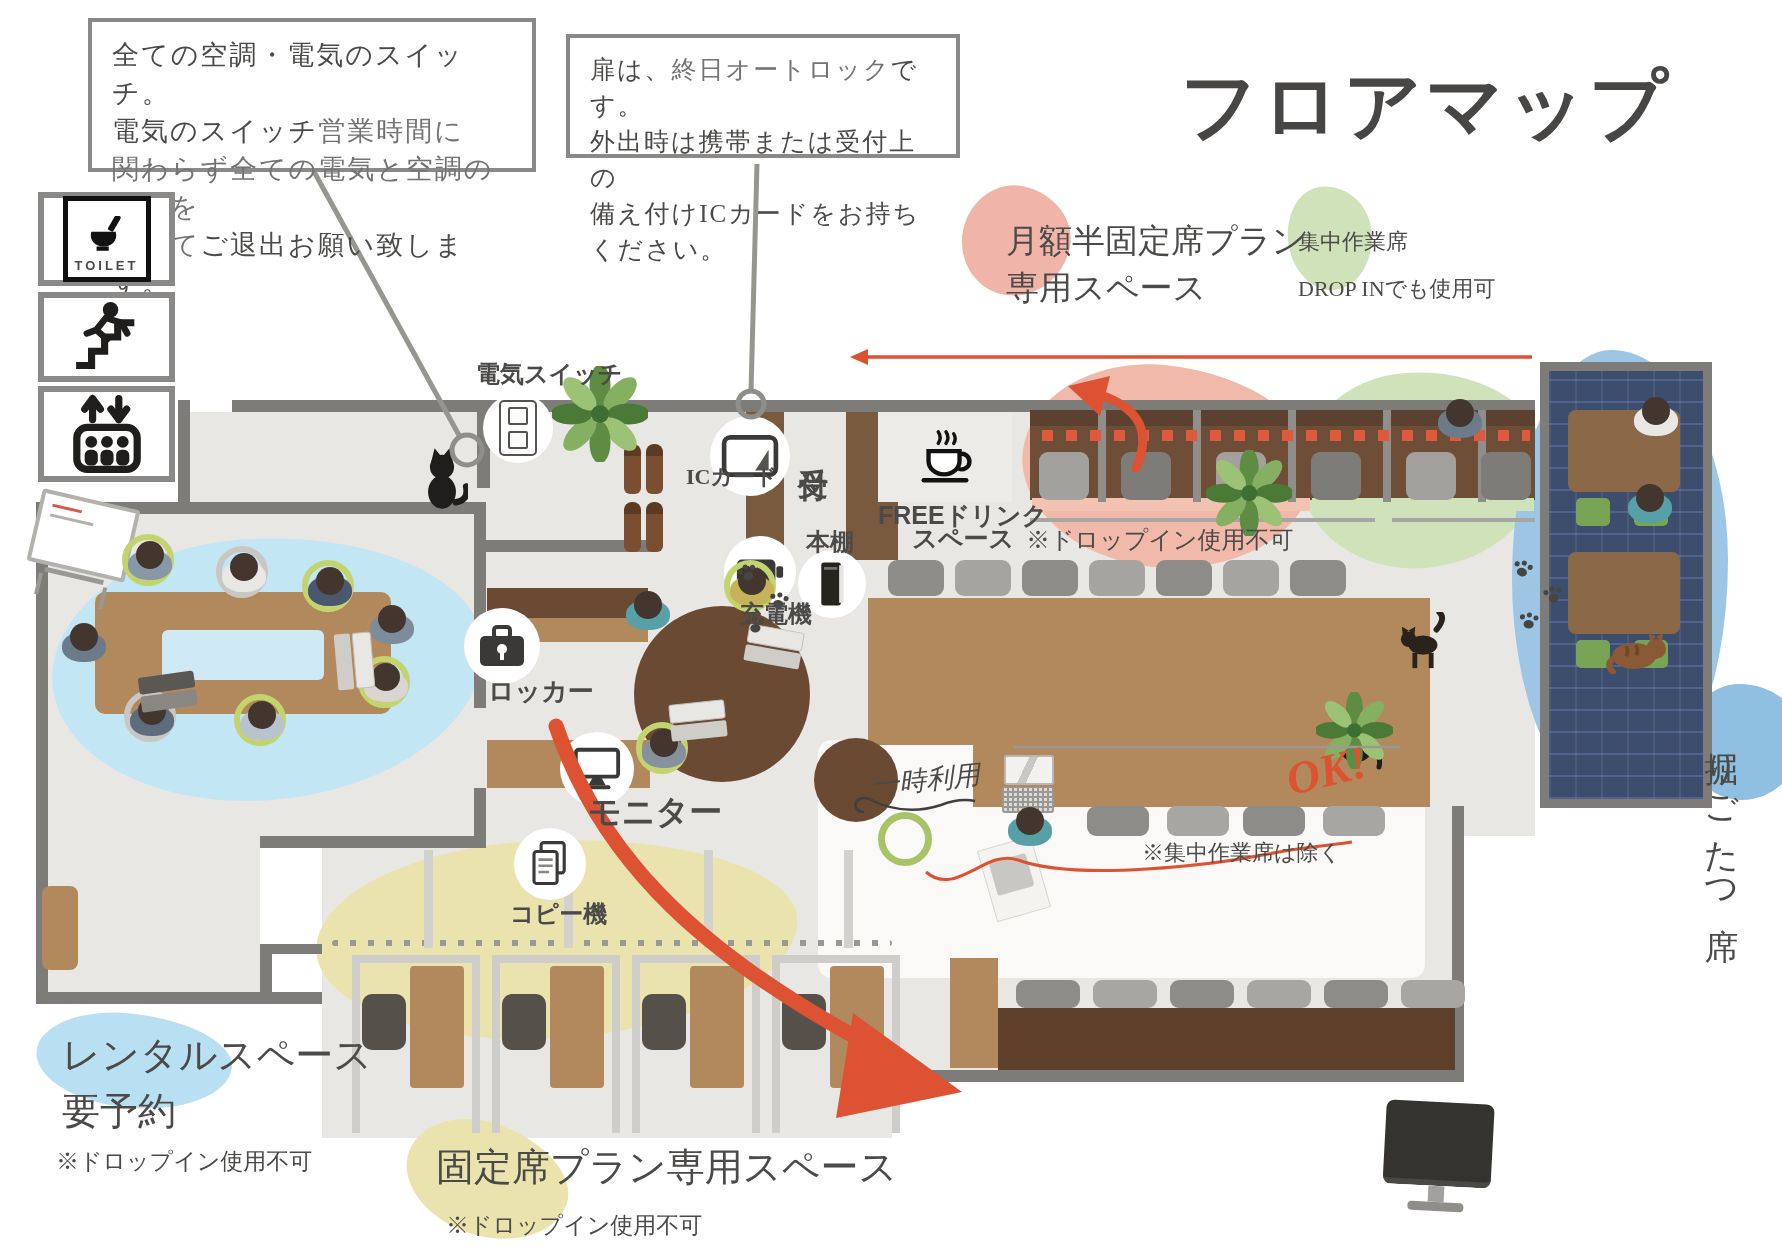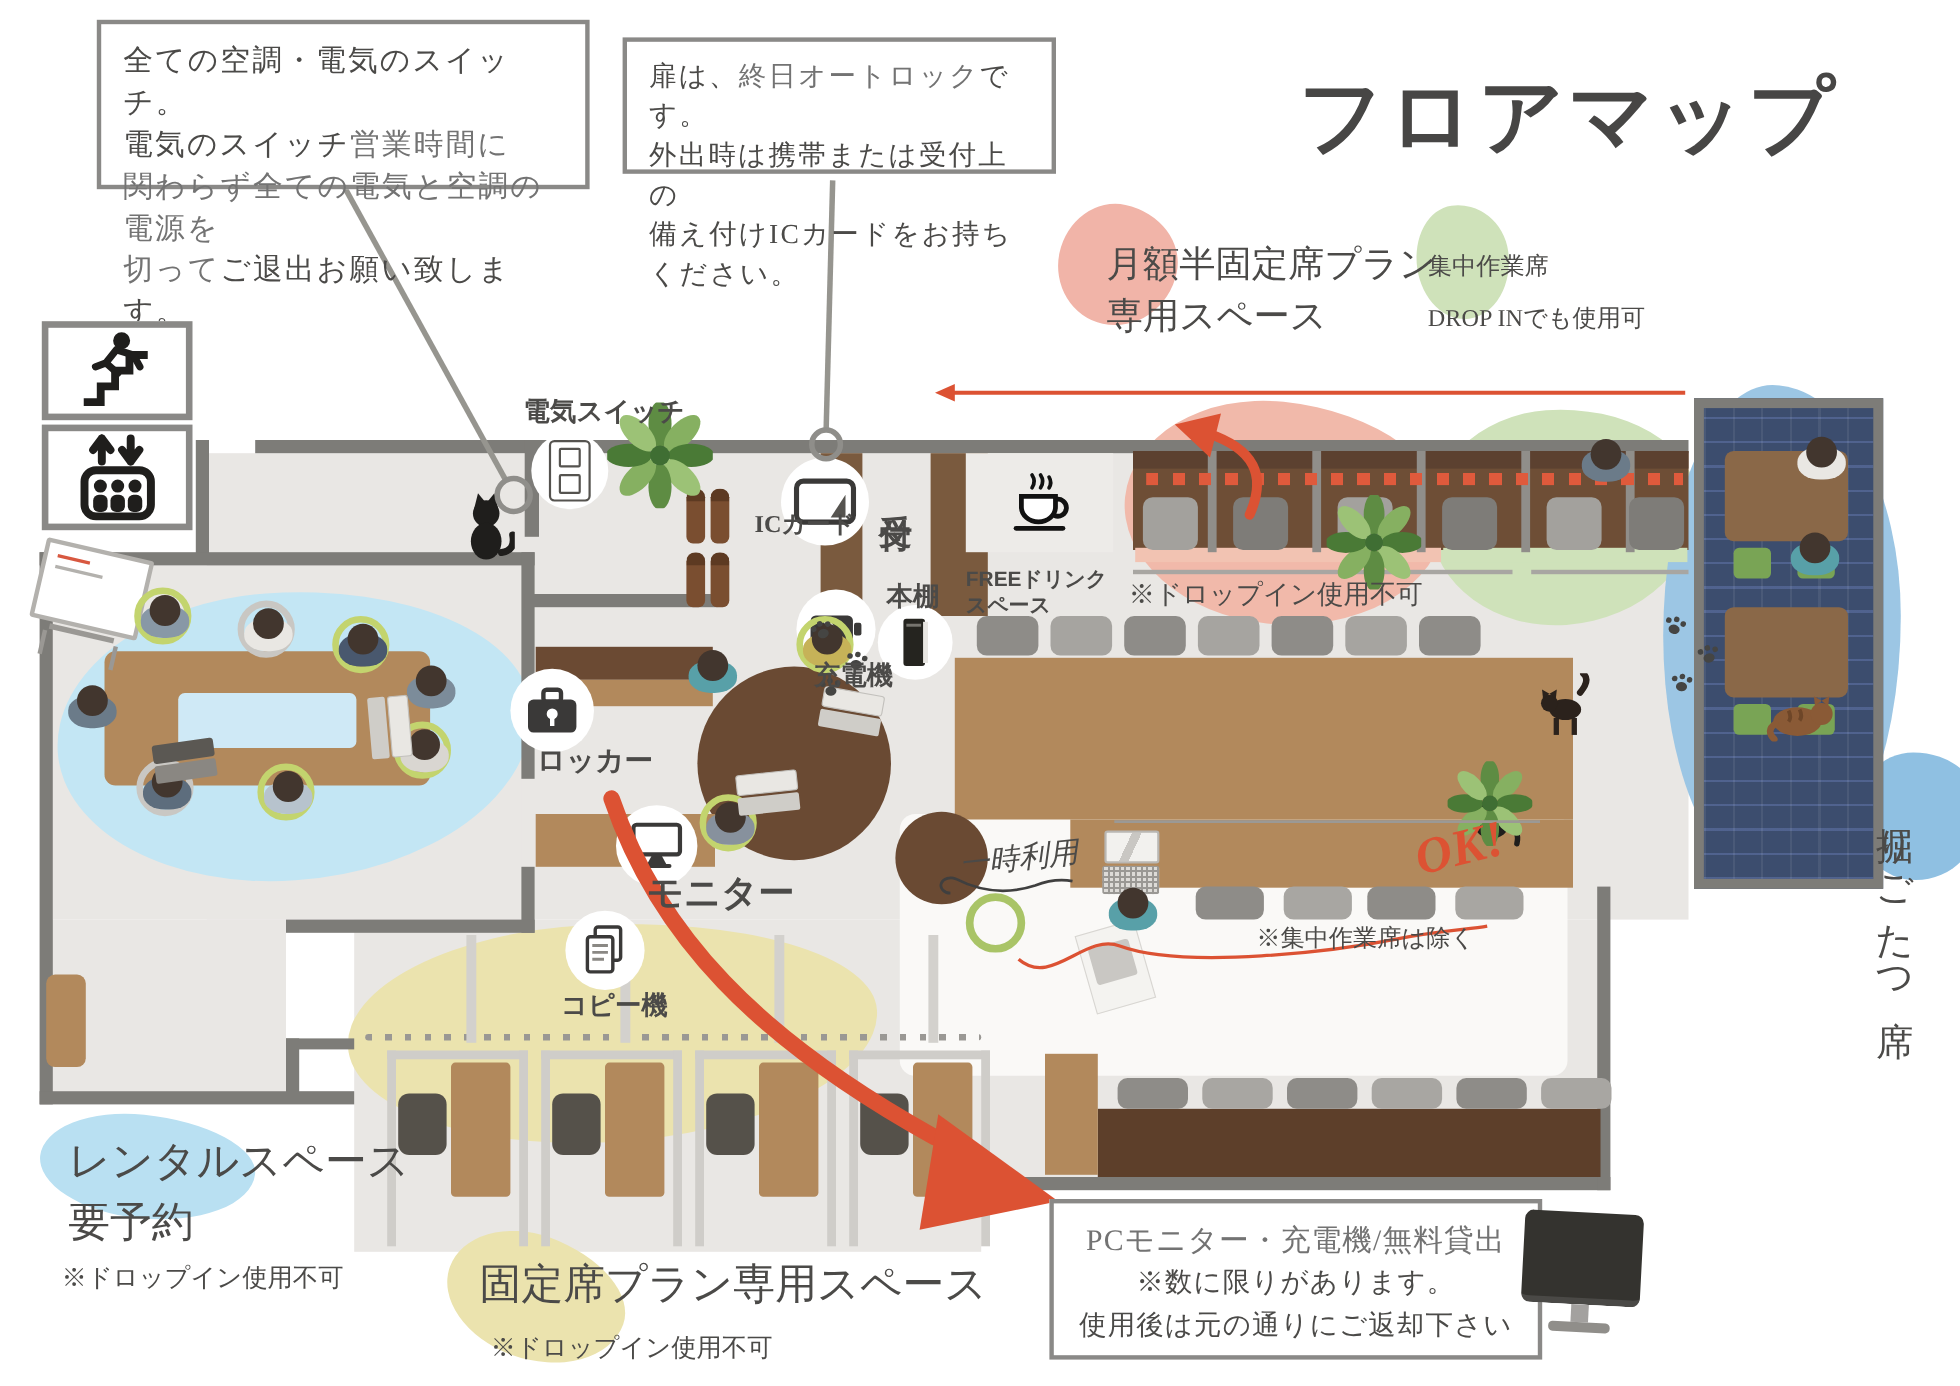--- a/index.html
+++ b/index.html
@@ -120,20 +120,32 @@
   </div>
 
   <div class="callout" style="left:566px;top:34px;width:346px;height:88px;font-size:25px;line-height:36px">
     <div><span>扉は、</span><span class="red">終日オートロック</span><span>です。</span></div>
     <div><span>外出時は携帯または受付上の</span></div>
     <div><span>備え付けICカードをお持ちください。</span></div>
   </div>
 
   <div class="lbl bold" style="left:1180px;top:55px;font-size:77px;letter-spacing:3px;color:#474645">フロアマップ</div>
 
+  <div class="fac" style="top:192px;height:94px">
+    <div style="border:5px solid #111;width:78px;height:76px;display:flex;flex-direction:column;align-items:center;justify-content:flex-end">
+      <span>
+        <svg viewBox="0 0 52 46" width="52" height="40">
+          <path d="M8 18 h28 c3 10 -5 17 -14 17 c-9 0 -17 -7 -14 -17 z" fill="#111"></path>
+          <rect x="31" y="-2" width="7" height="20" rx="2" transform="rotate(30 34 8)" fill="#111"></rect>
+          <rect x="14" y="35" width="14" height="5" fill="#111"></rect>
+        </svg>
+      </span>
+      <span style="font-family:'Liberation Sans',sans-serif;font-weight:700;font-size:13px;letter-spacing:3px;margin:2px 0 4px 0">TOILET</span>
+    </div>
+  </div>
   <div class="fac" style="top:292px;height:90px">
     <span>
       <svg viewBox="0 0 64 64" width="76" height="76">
         <path d="M6 56 h13 v-12 h11 v-12 h11 v-12 h14" stroke="#1f1e1c" stroke-width="6" fill="none"></path>
         <circle cx="35" cy="9" r="6.5" fill="#1f1e1c"></circle>
         <path d="M31 16 l-8 10 l9 8 M31 16 l13 4 l5 9 M23 26 l-8 3" stroke="#1f1e1c" stroke-width="5.5" fill="none" stroke-linecap="round"></path>
       </svg>
     </span>
   </div>
   <div class="fac" style="top:386px;height:96px">
@@ -177,21 +189,21 @@
   <div class="abs" style="left:878px;top:412px;width:134px;height:90px;background:#edebe8;z-index:4;display:flex;align-items:center;justify-content:center">
     <span>
       <svg viewBox="0 0 64 64" width="62" height="62">
         <path d="M25 6 q4 6 0 12 M33 6 q4 6 0 12 M41 8 q3 5 0 10" stroke="#111" stroke-width="3.5" fill="none" stroke-linecap="round"></path>
         <path d="M15 26 h32 v10 a16 14 0 0 1 -32 0 z" fill="#fff" stroke="#111" stroke-width="4.5"></path>
         <path d="M47 29 a8 8 0 1 1 -1 15" fill="none" stroke="#111" stroke-width="4.5"></path>
         <path d="M10 56 h44" stroke="#111" stroke-width="4.5" stroke-linecap="round"></path>
       </svg>
     </span>
   </div>
-  <div class="lbl bold" style="left:878px;top:516px;width:136px;text-align:left;font-family:'Liberation Sans',sans-serif;font-size:19px;line-height:23px">
+  <div class="lbl bold" style="left:878px;top:504px;width:136px;text-align:right;font-family:'Liberation Sans',sans-serif;font-size:25px;line-height:23px">
     <div>FREEドリンク</div>
     <div>スペース</div>
   </div>
 
   <div class="icirc" style="left:724px;top:536px;width:72px;height:72px">
     <span>
       <svg viewBox="0 0 56 54" width="54" height="52">
         <rect x="4" y="14" width="40" height="26" rx="5" fill="#3a3938"></rect>
         <rect x="45" y="21" width="7" height="12" rx="2" fill="#3a3938"></rect>
         <path d="M13 16 L30 38 h7 L20 16 Z" fill="#fff" opacity=".9"></path>
@@ -261,25 +273,20 @@
 
   <div class="lbl" style="left:436px;top:1142px;font-size:38px">固定席プラン専用スペース</div>
   <div class="lbl" style="left:446px;top:1210px;font-size:23px">※ドロップイン使用不可</div>
 
   <div class="lbl" style="left:872px;top:762px;font-size:27px;transform:rotate(-6deg);font-style:italic">一時利用</div>
   <div class="lbl" style="left:1142px;top:838px;font-size:22px">※集中作業席は除く</div>
   <div class="lbl bold red" style="left:1286px;top:744px;font-size:46px;transform:rotate(-14deg);font-style:italic;color:#dc5233">OK!</div>
 
   <div class="lbl vtext" style="left:1698px;top:726px;font-size:34px">掘りごたつ席</div>
 
-  <div class="callout" style="left:954px;top:1090px;width:400px;height:110px;font-size:25px;line-height:39px;text-align:center;letter-spacing:1px">
-    <div class="red" style="font-size:27px">PCモニター・充電機/無料貸出</div>
-    <div>※数に限りがあります。</div>
-    <div>使用後は元の通りにご返却下さい</div>
-  </div>
   <div class="abs" style="left:1384px;top:1102px;z-index:7;transform:rotate(3deg)">
     <div style="width:108px;height:78px;background:#34332f;border-radius:8px;border-bottom:6px solid #4a4946"></div>
     <div style="width:16px;height:16px;background:#a3a19f;margin:0 auto"></div>
     <div style="width:56px;height:9px;background:#908e8a;border-radius:4px;margin:0 auto"></div>
   </div>
 
   <div class="abs" style="left:624px;top:444px;z-index:5">
     <div style="display:flex;gap:5px">
         <div style="width:17px;height:38px;background:#7a4e30;border-radius:8px 8px 6px 6px;border-top:12px solid #5d3a22"></div>
         <div style="width:17px;height:38px;background:#7a4e30;border-radius:8px 8px 6px 6px;border-top:12px solid #5d3a22"></div>

